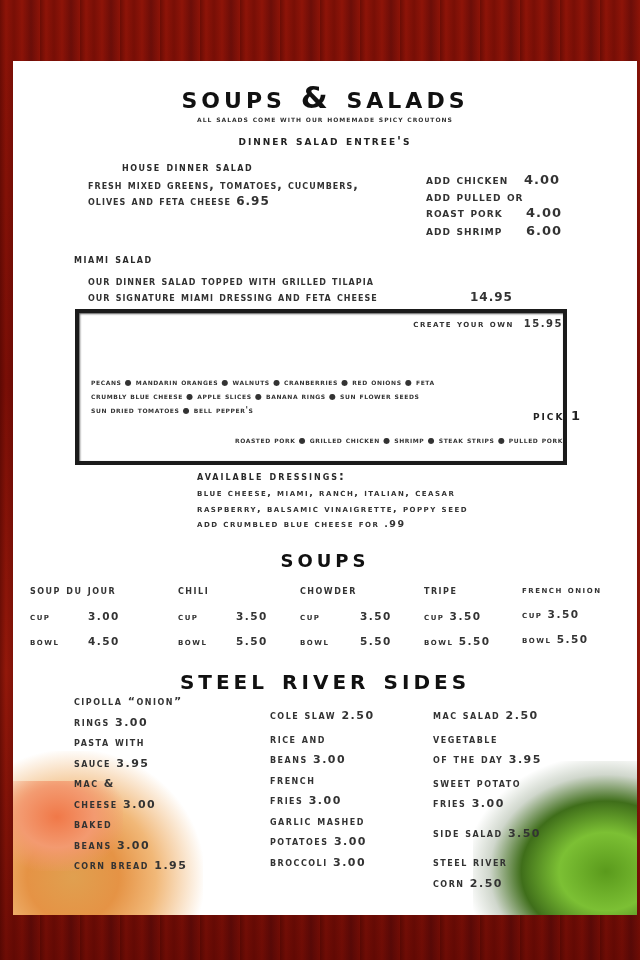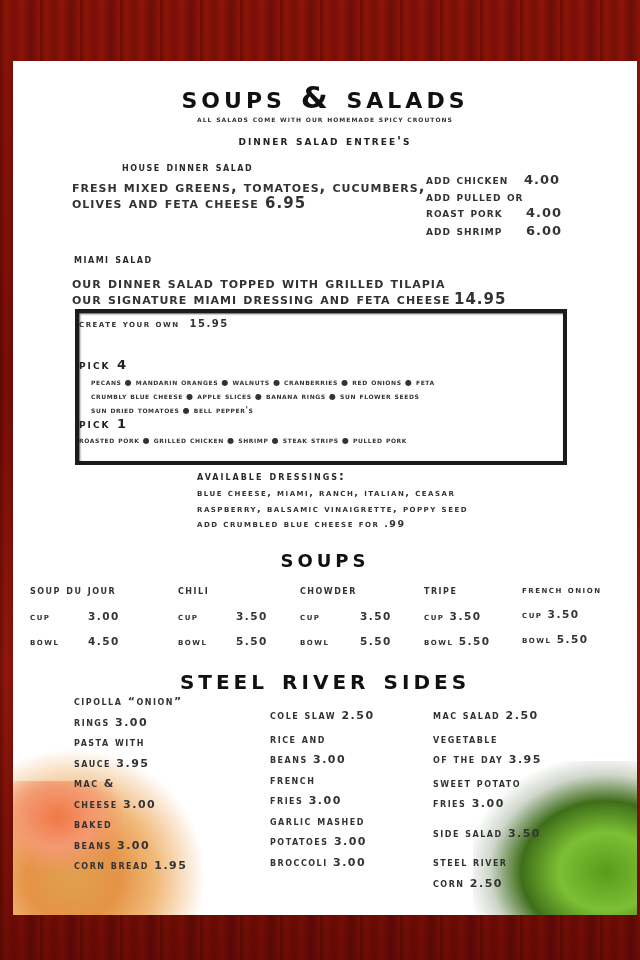--- a/index.html
+++ b/index.html
@@ -20,31 +20,31 @@
     overflow: hidden;
   }
   .sc { font-variant: small-caps; text-transform: lowercase; font-weight: bold; letter-spacing: 1.5px; }
   .abs { position: absolute; white-space: nowrap; }
 
   .title-main { font-family: "DejaVu Sans", sans-serif; font-weight: bold; font-size: 31px; letter-spacing: 4px; color: #111; text-align: center; width: 100%; left: 0; }
   .subtitle { font-size: 8px; letter-spacing: 1px; text-align: center; width: 100%; left: 0; color: #333; }
   .section-sub { font-size: 13px; letter-spacing: 2px; text-align: center; width: 100%; left: 0; color: #222; }
 
   .item-name { font-size: 12px; color: #2a2a2a; }
-  .item-desc { font-size: 15px; color: #333; letter-spacing: 1px; }
+  .item-desc { font-size: 12px; color: #333; letter-spacing: 1px; margin-left: 16px; }
   .addon { font-size: 13px; color: #333; letter-spacing: 1px; }
 
   .box {
     position: absolute;
     left: 62px; top: 248px;
     width: 492px; height: 156px;
     border: 4px solid #1b1b1b;
     box-shadow: 1px 1px 2px #555 inset;
   }
-  .box .line { position: absolute; left: 0; width: 100%; text-align: left; white-space: nowrap; }
+  .box .line { position: absolute; left: 0; width: 100%; text-align: right; white-space: nowrap; }
   .box .l1 { font-size: 10px; color: #333; }
   .box .l2 { font-size: 9.5px; color: #333; }
   .box .pick { font-size: 13px; color: #222; letter-spacing: 2px; }
   .box .opts { font-size: 8px; color: #333; letter-spacing: 0.6px; text-align: left; left: 12px; width: auto; }
   .box .opts-c { font-size: 8px; color: #333; letter-spacing: 0.6px; }
 
   .dress-h { font-size: 12px; color: #2a2a2a; letter-spacing: 2px; }
   .dress-l { font-size: 9.5px; color: #333; }
 
   .soup-col { position: absolute; width: 125px; }
@@ -93,25 +93,24 @@
   <div class="abs item-name sc" style="left:61px; top:191px;">Miami Salad</div>
   <div class="abs item-desc sc" style="left:59px; top:213px;">Our dinner salad topped with grilled tilapia</div>
   <div class="abs item-desc sc" style="left:59px; top:229px;">our signature miami dressing and feta cheese</div>
   <div class="abs item-desc sc" style="left:441px; top:229px;">14.95</div>
 
   <div class="box">
     <div class="line l1 sc" style="top:5px;">
       <span>Create Your Own</span>&nbsp;
       <span>15.95</span>
     </div>
-    <div class="line pick sc" style="top:44px;">Pick 4</div>
     <div class="line opts sc" style="top:79px;">Crumbly Blue Cheese ● Apple Slices ● Banana Rings ● Sun flower seeds</div>
     <div class="line opts sc" style="top:65px;">Pecans ● Mandarin Oranges ● Walnuts ● cranberries ● Red onions  ● Feta</div>
     <div class="line opts sc" style="top:93px;">sun dried tomatoes ● Bell Pepper's</div>
-    <div class="line pick sc" style="top:103px;">Pick 1</div>
+    <div class="line pick sc" style="top:95px;margin-left:19px;">Pick 1</div>
     <div class="line opts-c sc" style="top:123px;">Roasted Pork ● Grilled Chicken ● Shrimp ● Steak Strips ● Pulled Pork</div>
   </div>
 
   <div class="abs dress-h sc" style="left:184px; top:408px;">Available Dressings:</div>
   <div class="abs dress-l sc" style="left:184px; top:426px;">blue cheese, miami, ranch, italian, Ceasar</div>
   <div class="abs dress-l sc" style="left:184px; top:442px;">raspberry, Balsamic vinaigrette, Poppy Seed</div>
   <div class="abs dress-l sc" style="left:184px; top:457px;">Add crumbled blue cheese for .99</div>
 
   <div class="abs title-main sc" style="top:482px; font-size:26px;">Soups</div>
 

